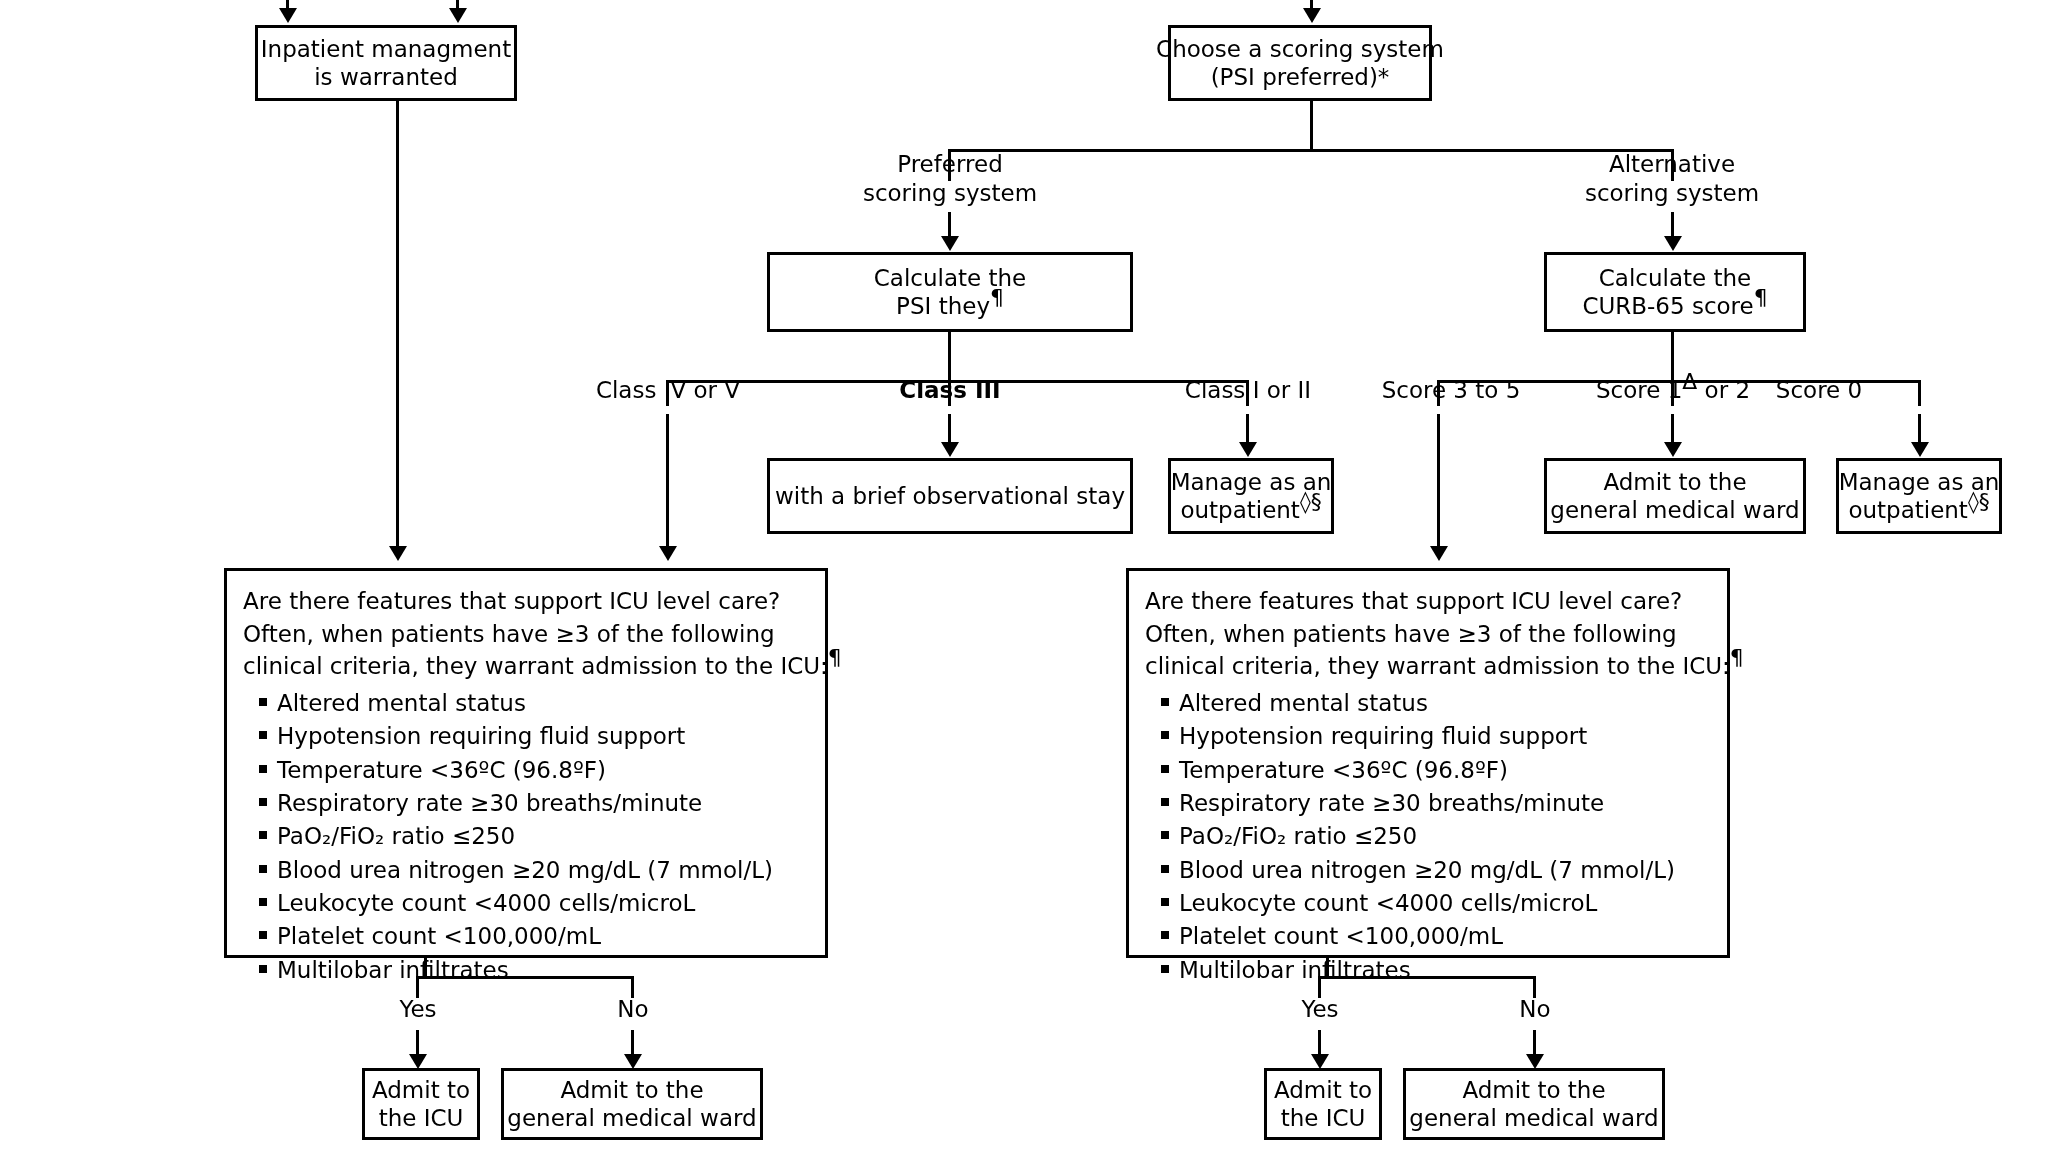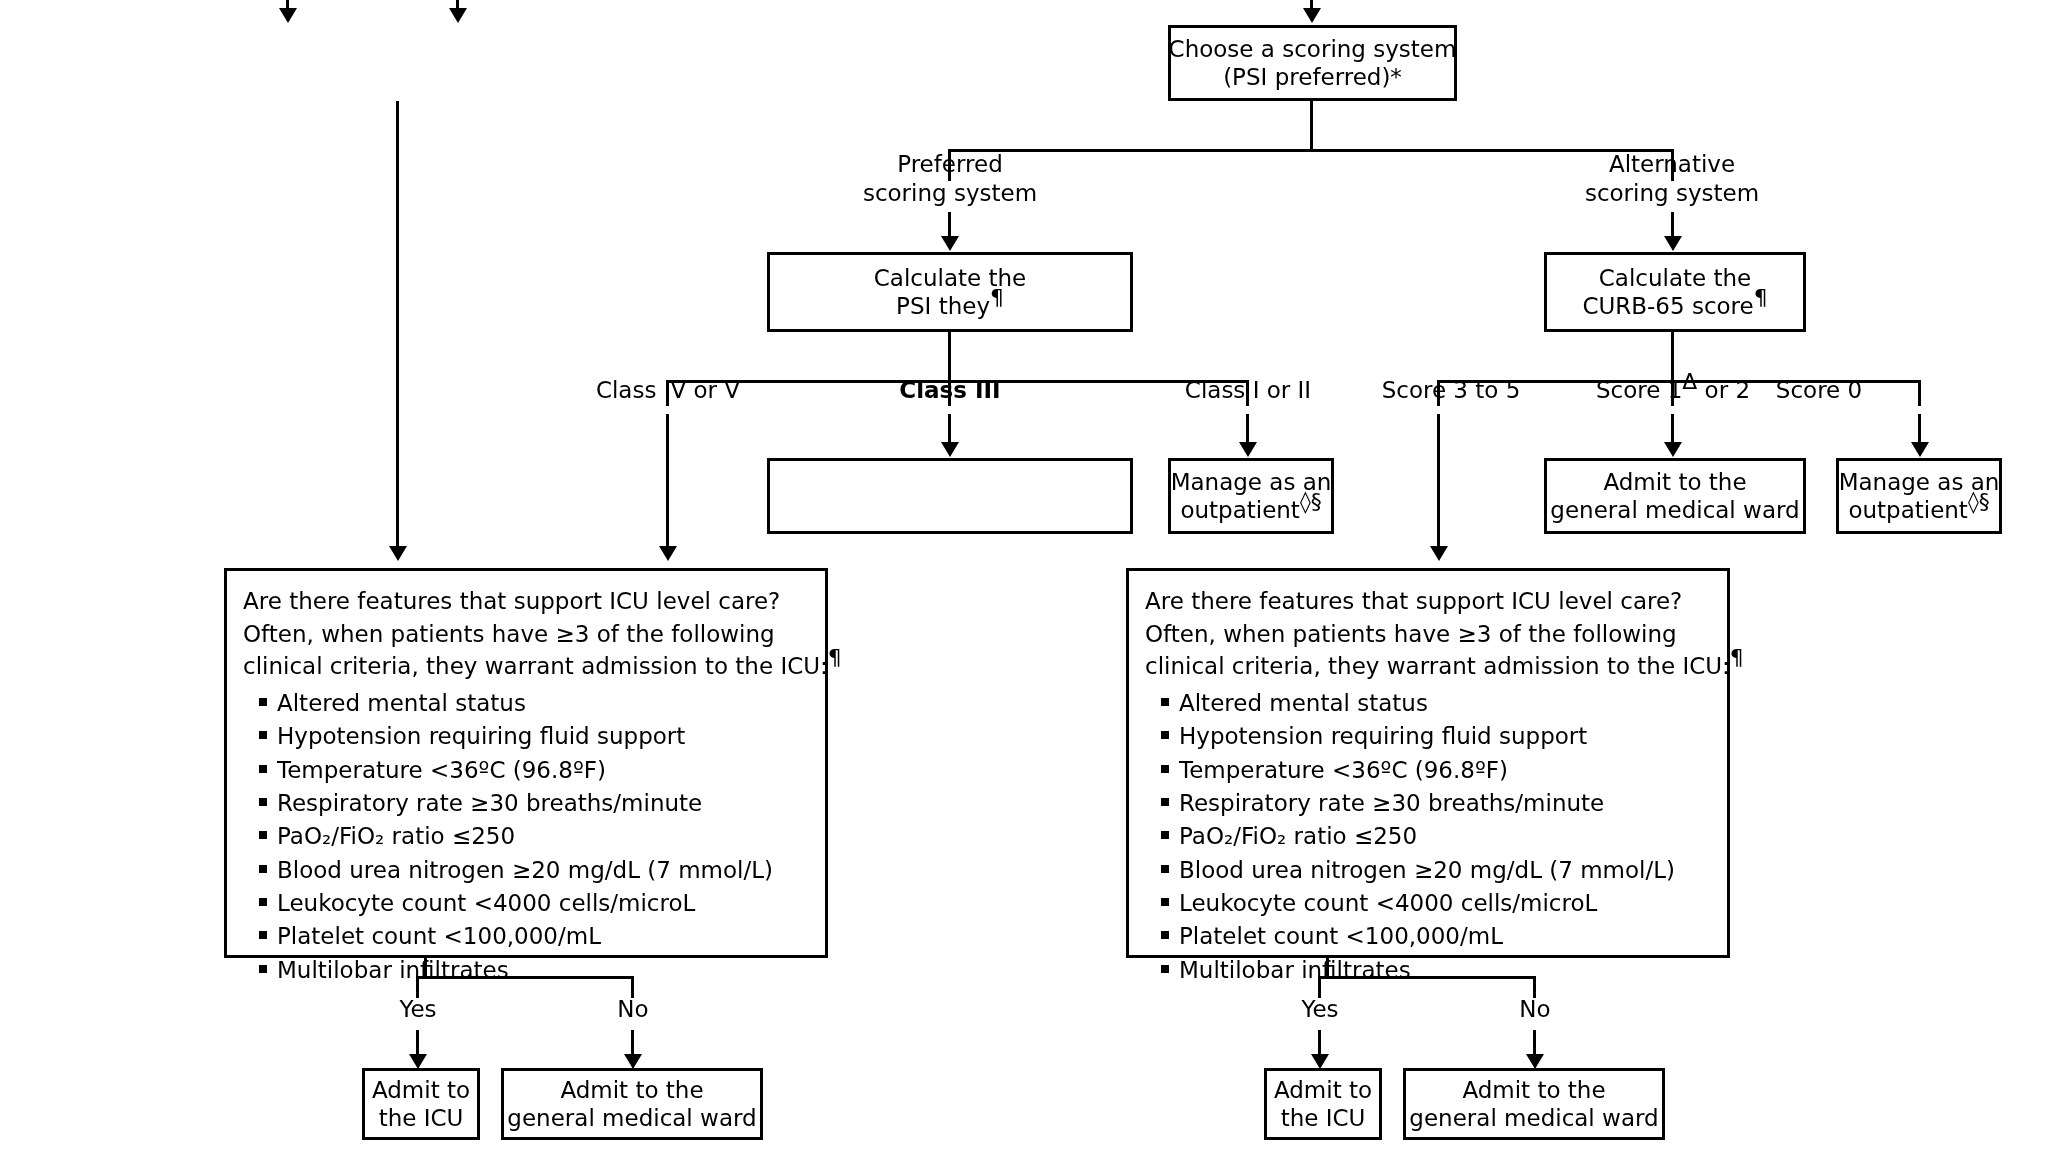--- a/index.html
+++ b/index.html
@@ -92,25 +92,29 @@
 
   <div class="vline" style="left:286px;top:-4px;height:16px;"></div>
   <div class="arrow" style="left:287.5px;top:8px;"></div>
 
   <div class="vline" style="left:456px;top:-4px;height:16px;"></div>
   <div class="arrow" style="left:457.5px;top:8px;"></div>
 
   <div class="vline" style="left:1310px;top:-4px;height:16px;"></div>
   <div class="arrow" style="left:1311.5px;top:8px;"></div>
 
+  <div class="box" style="left:255px;top:25px;width:262px;height:76px;">
+    <span class="ln">Inpatient managment</span>
+    <span class="ln">is warranted</span>
+  </div>
 
   <div class="vline" style="left:396px;top:101px;height:447px;"></div>
   <div class="arrow" style="left:397.5px;top:546px;"></div>
 
-  <div class="box" style="left:1168px;top:25px;width:289px;height:76px;">
+  <div class="box" style="left:1168px;top:25px;width:264px;height:76px;">
     <span class="ln">Choose a scoring system</span>
     <span class="ln">(PSI preferred)*</span>
   </div>
 
   <div class="vline" style="left:1310px;top:101px;height:50px;"></div>
   <div class="hline" style="left:948px;top:149px;width:726px;"></div>
   <div class="vline" style="left:948px;top:149px;height:32px;"></div>
   <div class="vline" style="left:1671px;top:149px;height:32px;"></div>
 
   <div class="lbl two" style="left:950px;top:150px;">
@@ -175,20 +179,21 @@
   <div class="vline" style="left:1246px;top:414px;height:30px;"></div>
   <div class="arrow" style="left:1247.5px;top:442px;"></div>
 
   <div class="vline" style="left:1671px;top:414px;height:30px;"></div>
   <div class="arrow" style="left:1672.5px;top:442px;"></div>
 
   <div class="vline" style="left:1918px;top:414px;height:30px;"></div>
   <div class="arrow" style="left:1919.5px;top:442px;"></div>
 
   <div class="box" style="left:767px;top:458px;width:366px;height:76px;">
+    <span class="ln">with a brief observational stay</span>
   </div>
 
   <div class="box" style="left:1168px;top:458px;width:166px;height:76px;">
     <span class="ln">Manage as an</span>
     <span class="ln">
       <span>outpatient</span><sup class="sym">◊§</sup>
     </span>
   </div>
 
   <div class="box" style="left:1544px;top:458px;width:262px;height:76px;">

